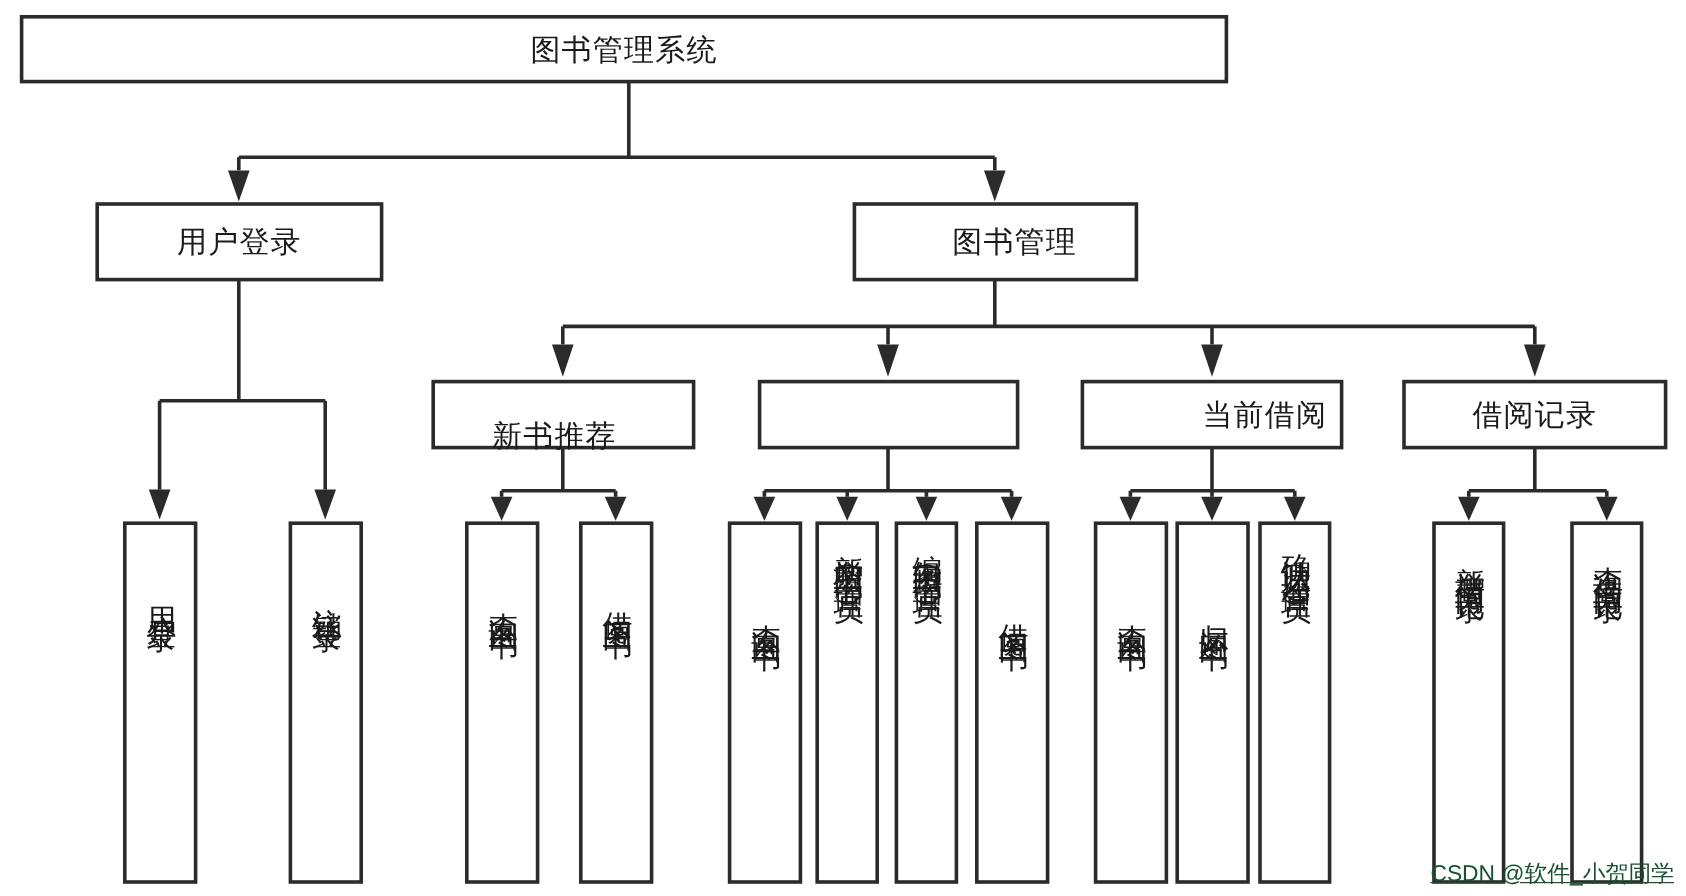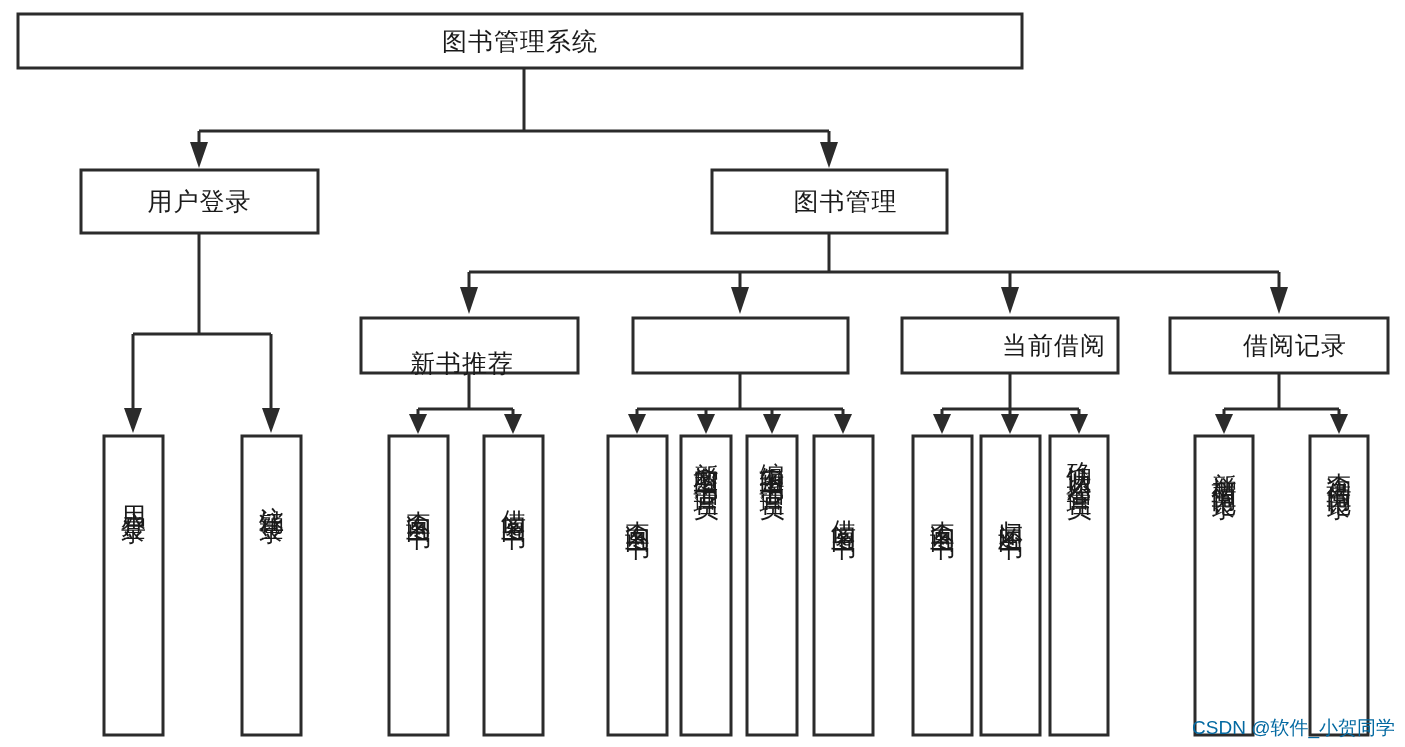--- a/index.html
+++ b/index.html
@@ -39,23 +39,24 @@
   .arrowhead {
     fill: #2b2b2b;
     stroke: none;
   }
   .watermark {
     position: absolute;
     right: 10px;
     bottom: 6px;
     font-family: "Liberation Sans", "DejaVu Sans", sans-serif;
     font-size: 19px;
-    color: #0369a1;
+    color: #14532d;
     white-space: nowrap;
     pointer-events: none;
+    text-decoration: underline;
   }
   .vlabel-wrap {
     position: absolute;
     display: flex;
     align-items: flex-start;
     justify-content: center;
     pointer-events: none;
   }
   .vlabel {
     writing-mode: vertical-rl;
@@ -202,21 +203,21 @@
   <div class="hlabel-wrap" style="left:712px; top:170px; width:235px; height:63px;margin-left:16px;">
     <span class="hlabel">图书管理</span>
   </div>
 
   <div class="hlabel-wrap" style="left:361px; top:336px; width:202px; height:55px;">
     <span class="hlabel">新书推荐</span>
   </div>
   <div class="hlabel-wrap" style="left:902px; top:318px; width:216px; height:55px;padding-left:44px;">
     <span class="hlabel">当前借阅</span>
   </div>
-  <div class="hlabel-wrap" style="left:1170px; top:318px; width:218px; height:55px;margin-left:16px;">
+  <div class="hlabel-wrap" style="left:1170px; top:318px; width:218px; height:55px;">
     <span class="hlabel">借阅记录</span>
   </div>
 
   <div class="vlabel-wrap" style="left:104px; top:486px; width:59px; height:249px;">
     <span class="vlabel">用户登录</span>
   </div>
   <div class="vlabel-wrap" style="left:242px; top:486px; width:59px; height:249px;">
     <span class="vlabel">注销登录</span>
   </div>
 

